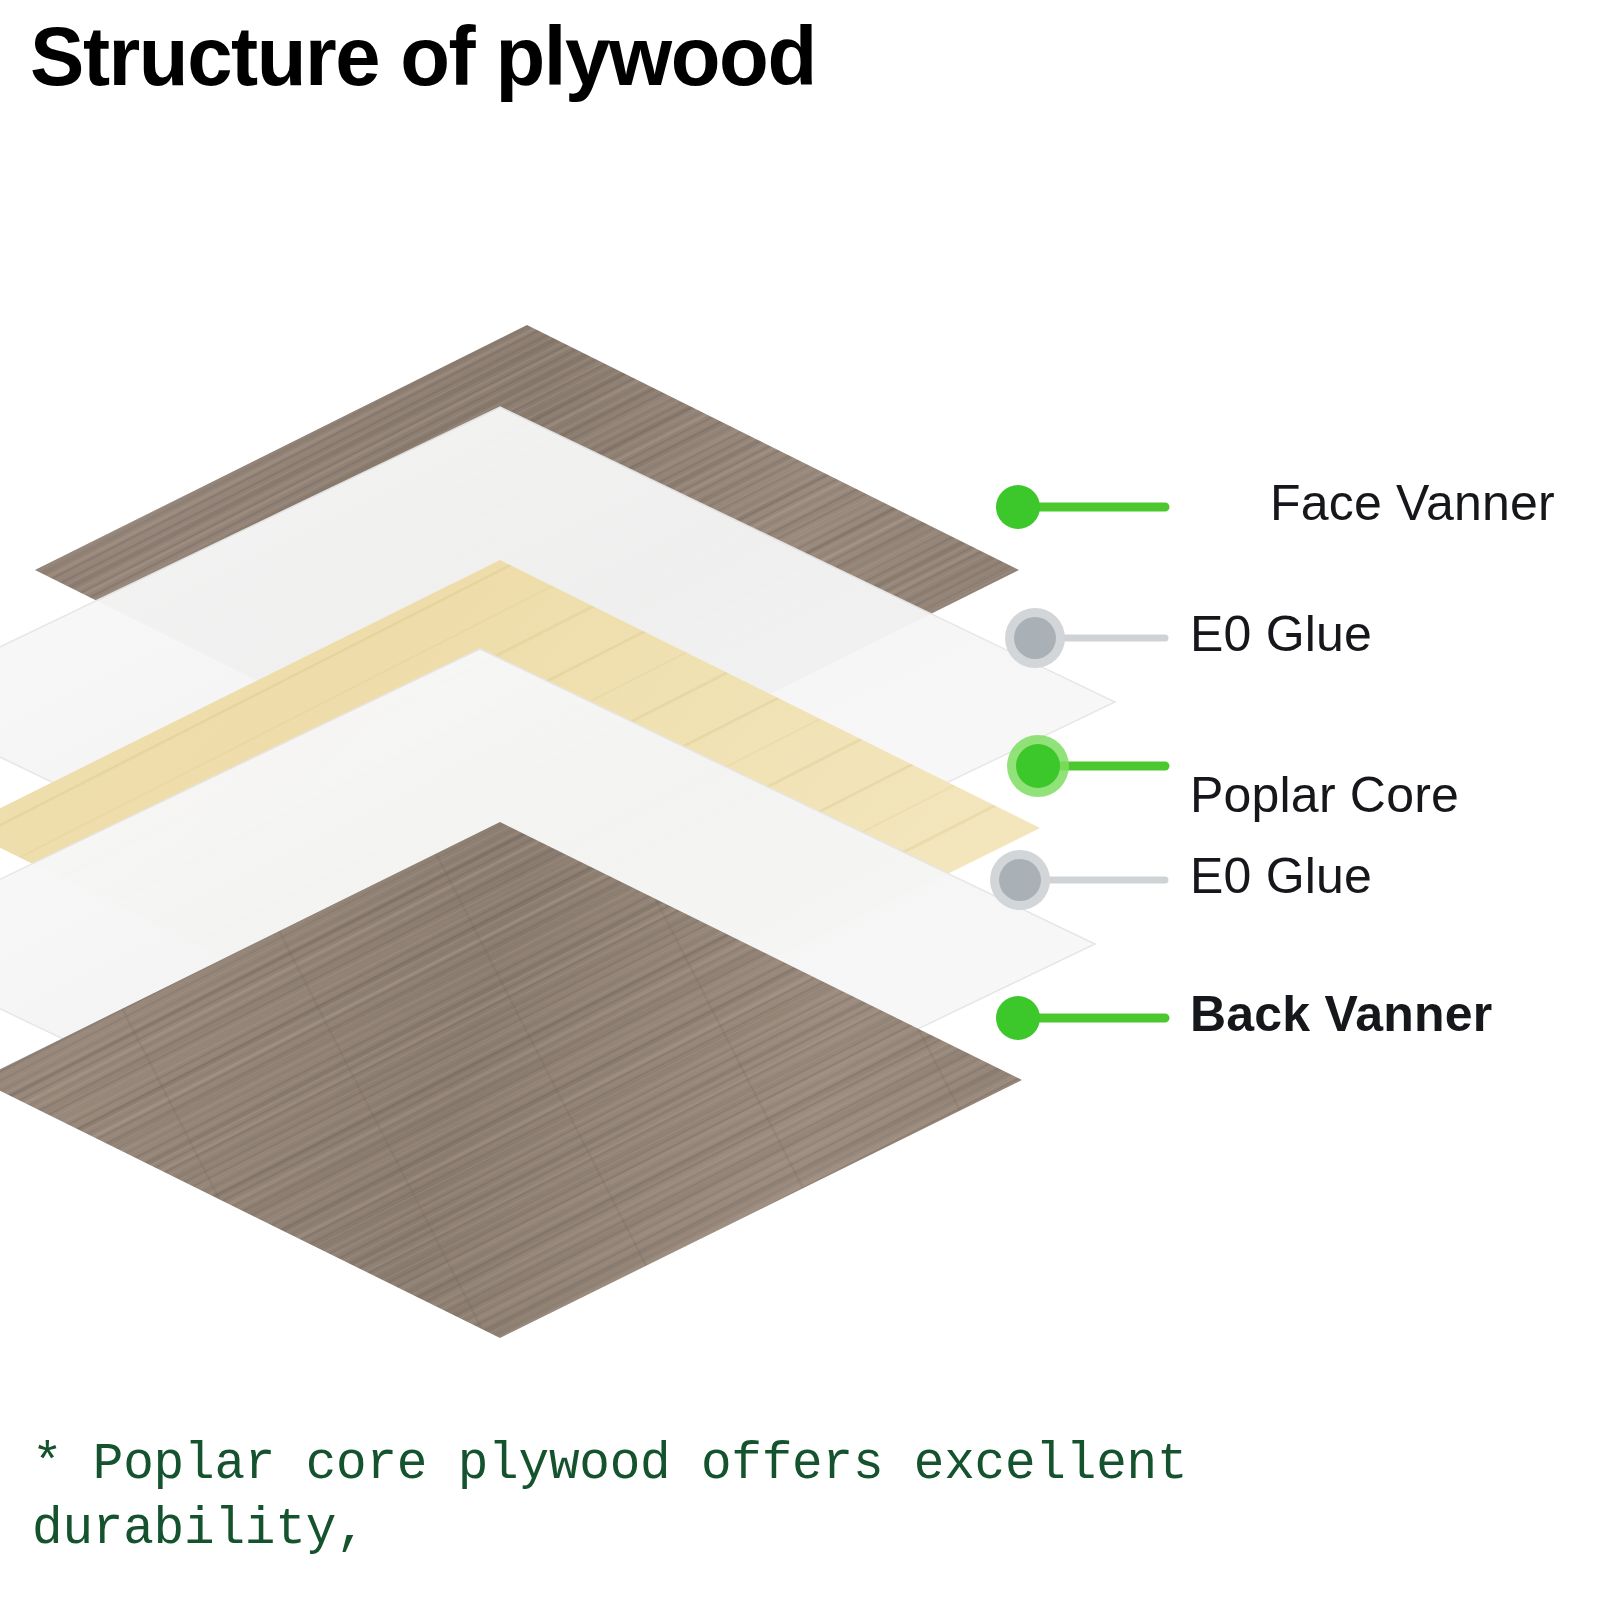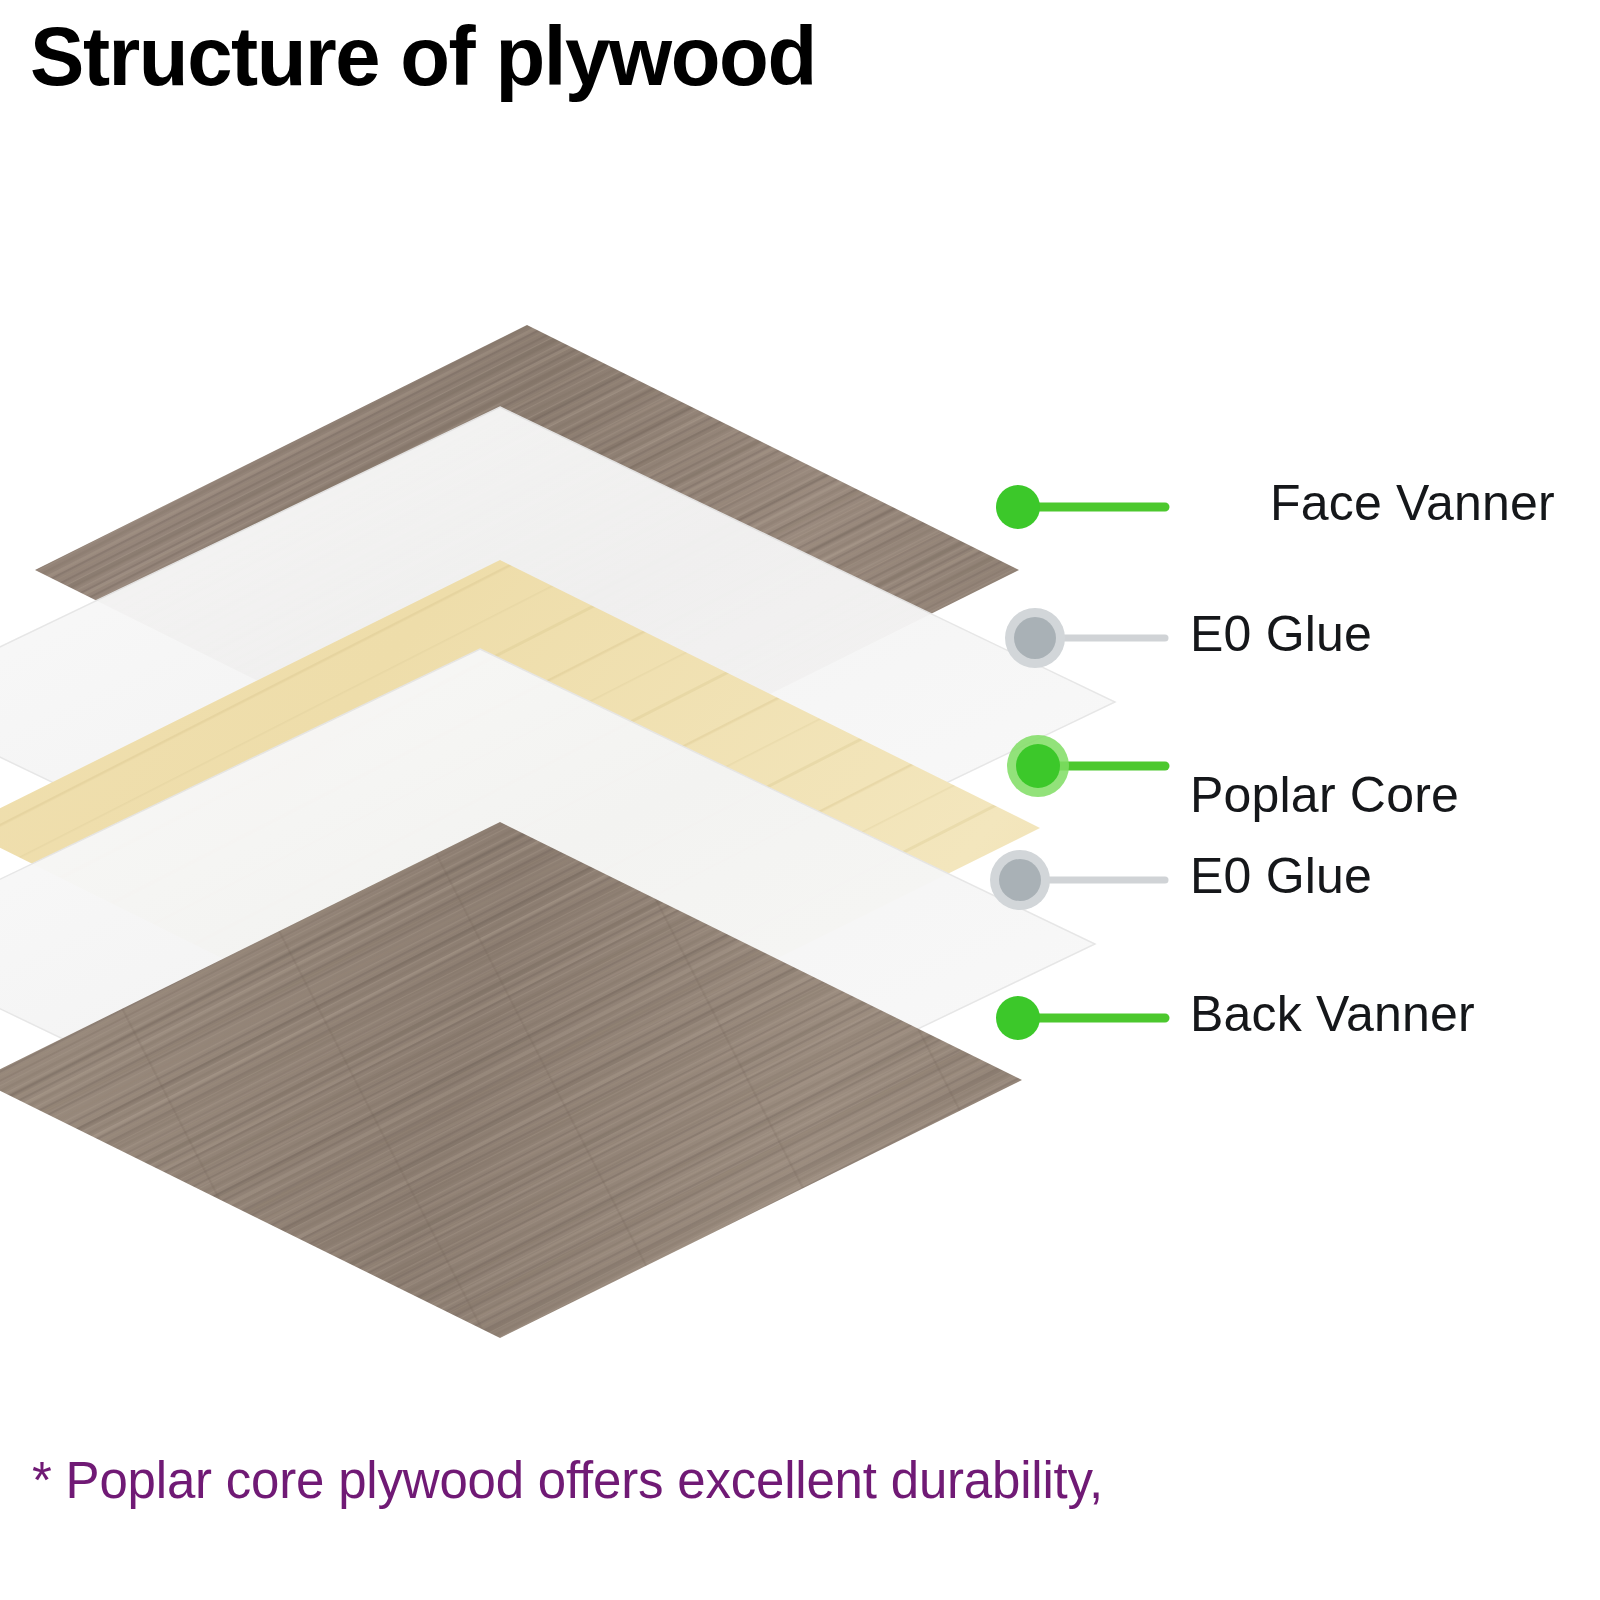--- a/index.html
+++ b/index.html
@@ -47,26 +47,25 @@
     color: #15171a;
     white-space: nowrap;
     letter-spacing: 0.2px;
   }
 
   #footnote {
     position: absolute;
     left: 32px;
     top: 1432px;
     width: 1400px;
-    font-family: Liberation Sans, sans-serif;
+    font-family: Liberation Mono, monospace;
     font-size: 51px;
     line-height: 1.28;
-    color: #701a75;
+    color: #14532d;
     letter-spacing: -0.2px;
-    margin-top: 16px;
   }
   #footnote .fn-line { display: block; }
 </style>
 </head>
 <body>
 
 <div id="page-title">Structure of plywood</div>
 
 <div id="diagram-stage">
   <svg id="diagram-svg" width="1600" height="1600" viewBox="0 0 1600 1600">
@@ -172,19 +171,19 @@
         <line x1="1018" y1="1018" x2="1165" y2="1018" stroke="#4cc82e" stroke-width="9" stroke-linecap="round"></line>
         <circle cx="1018" cy="1018" r="22" fill="#3cc82a"></circle>
       </g>
   </svg>
 
   <div id="labels-group">
       <div class="layer-label" style="left: 1254px; top: 474px; margin-left: 16px;">Face Vanner</div>
       <div class="layer-label" style="left: 1190px; top: 605px;">E0 Glue</div>
       <div class="layer-label" style="left: 1190px; top: 726px; margin-top: 40px;">Poplar Core</div>
       <div class="layer-label" style="left: 1190px; top: 847px;">E0 Glue</div>
-      <div class="layer-label" style="left: 1190px; top: 985px;">Back Vanner</div>
+      <div class="layer-label" style="left: 1190px; top: 985px; font-weight: bold;">Back Vanner</div>
     </div>
 </div>
 
 <div id="footnote">
     <span class="fn-line">* Poplar core plywood offers excellent durability,</span>
   </div>
 
 </body></html>

